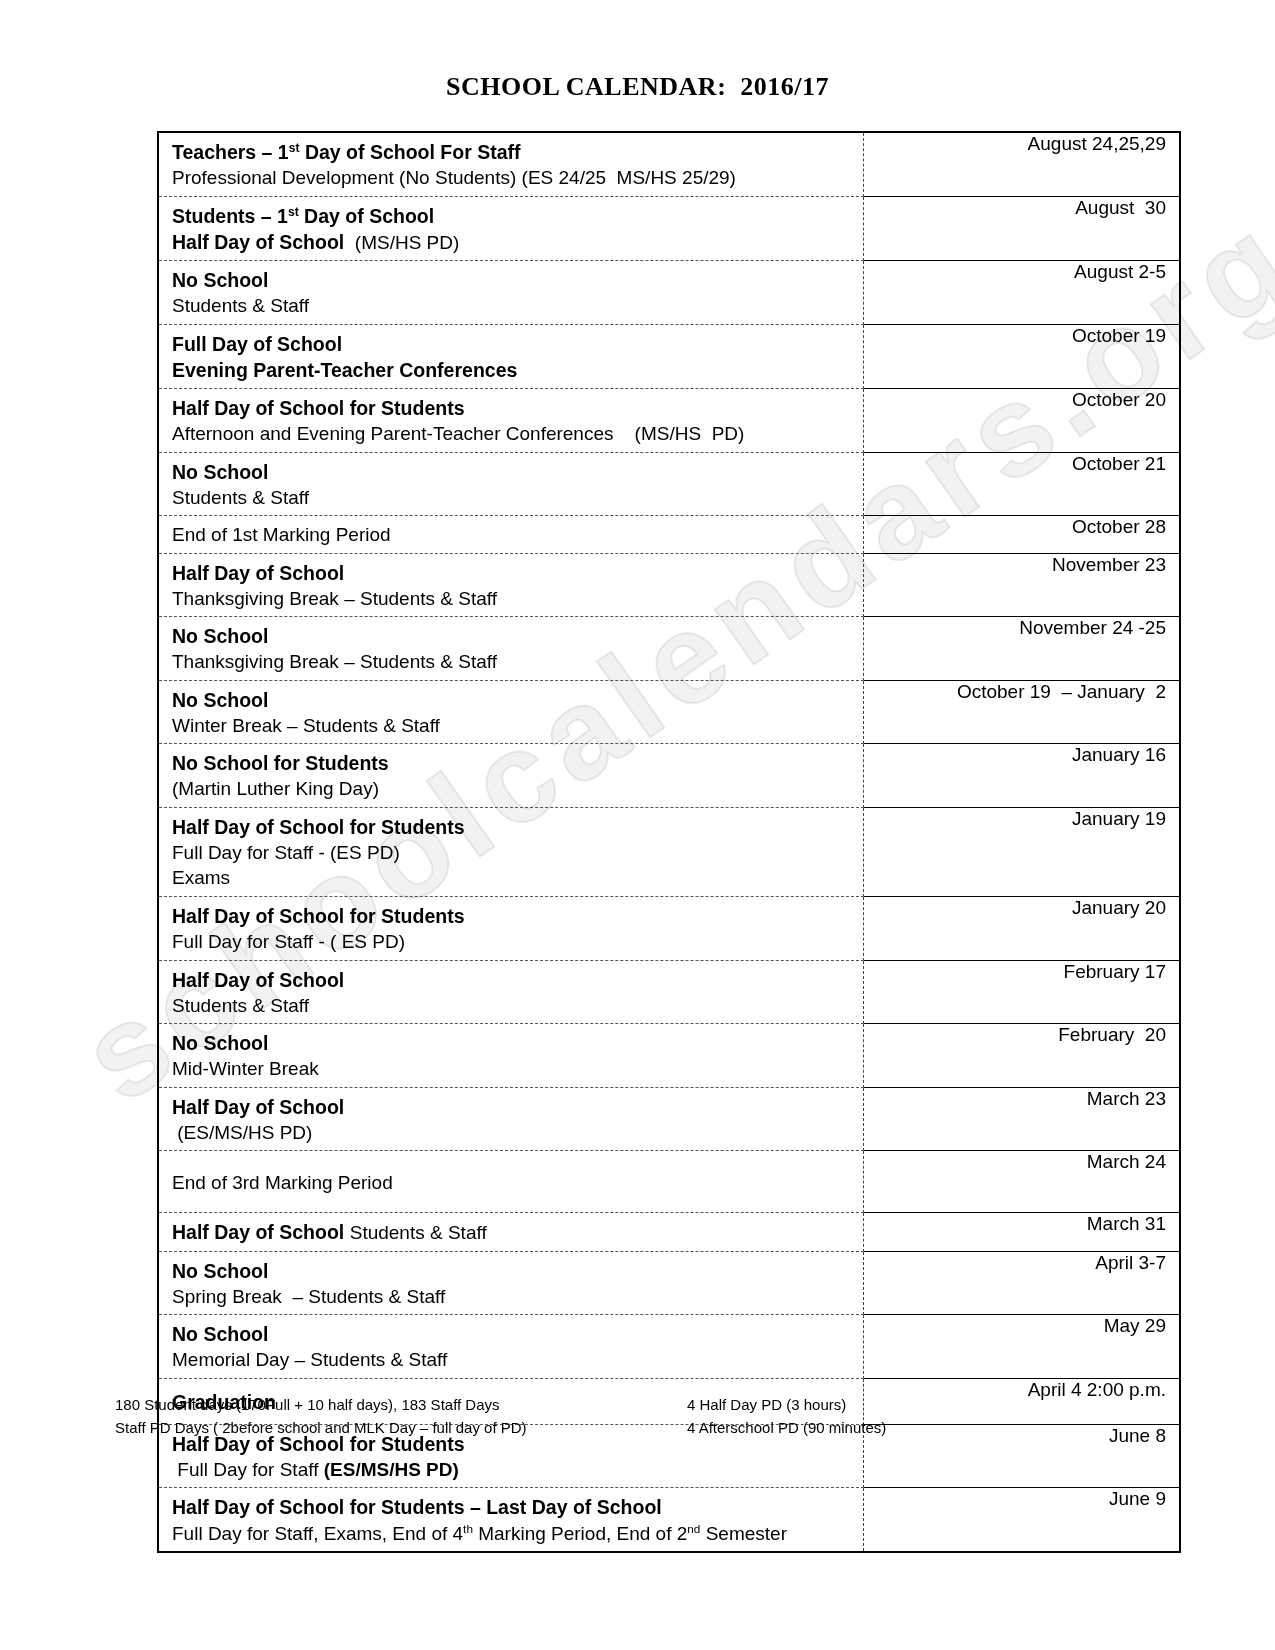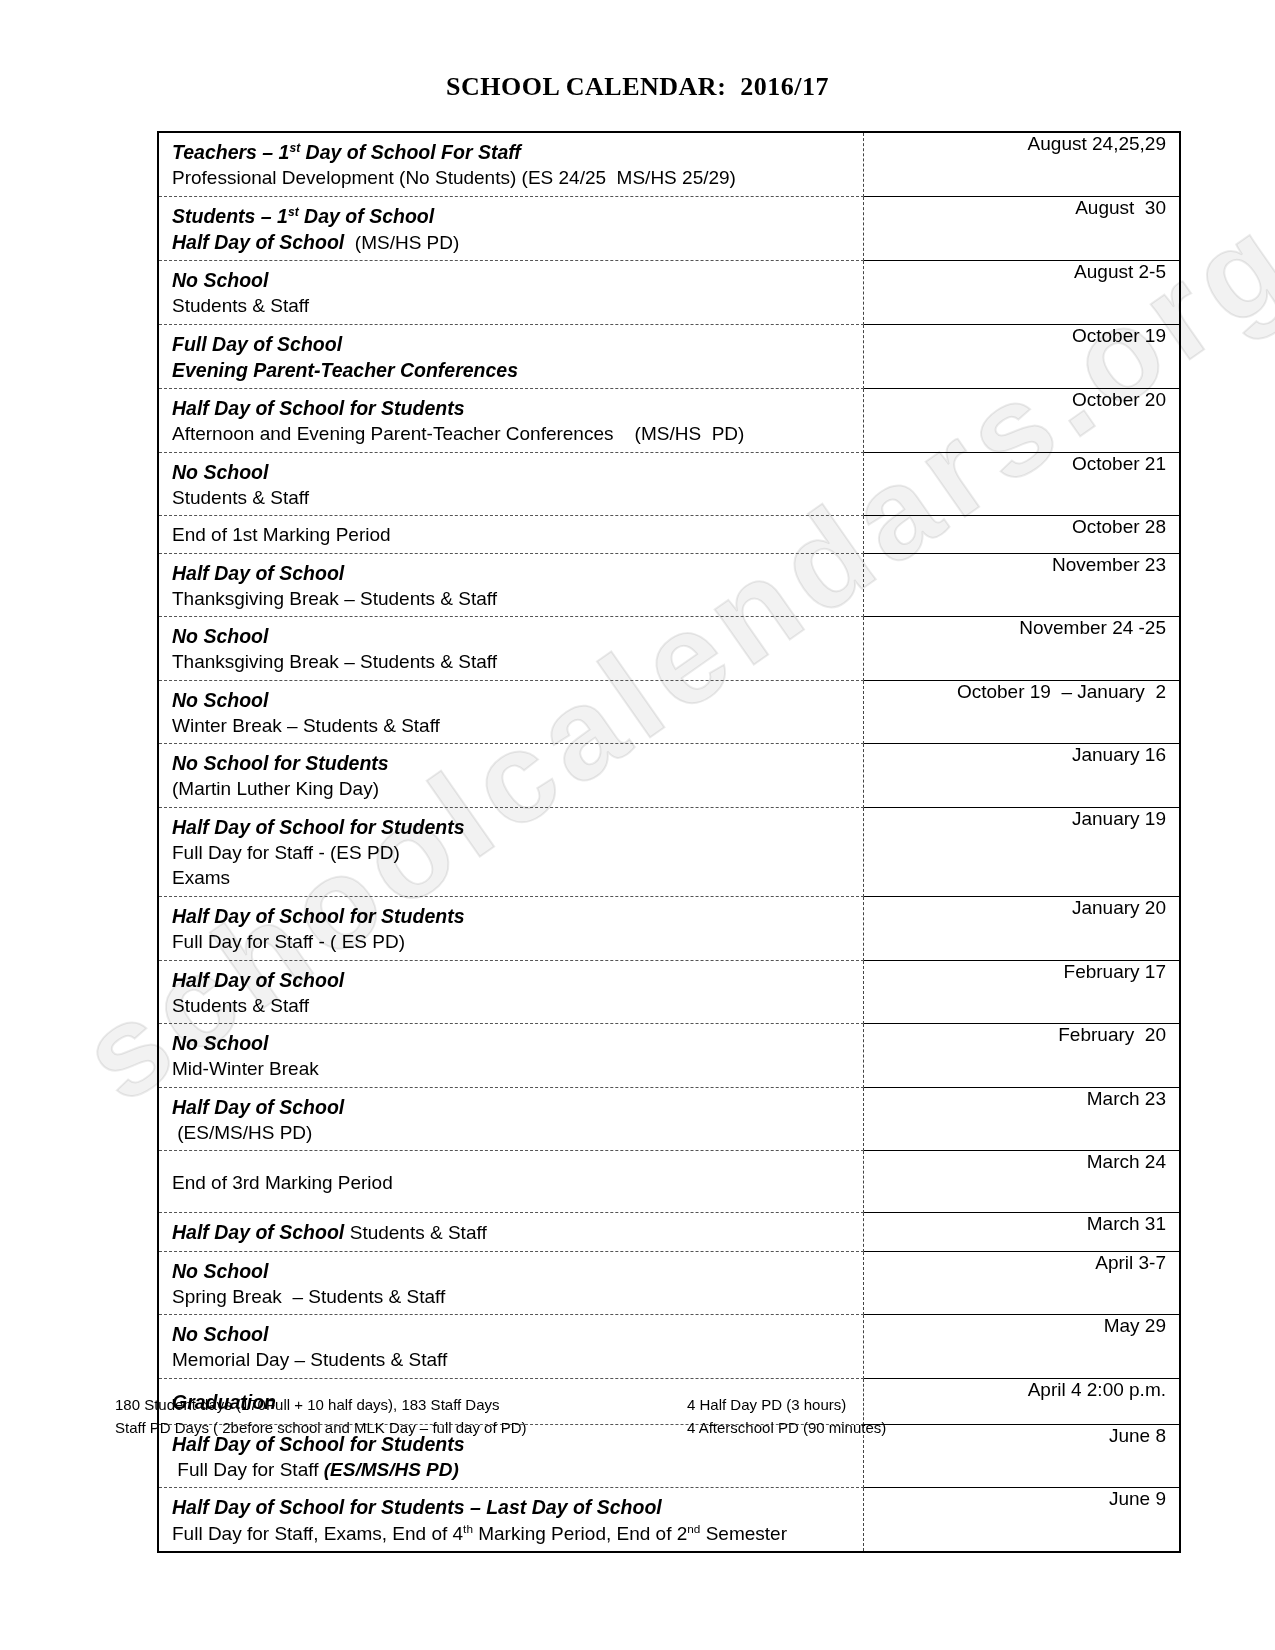--- a/index.html
+++ b/index.html
@@ -58,21 +58,21 @@
     border-bottom:1.6px solid #000;
     display:flex;align-items:flex-start;justify-content:flex-end;
     padding-right:13px;
     font-size:19px;
     white-space:pre-wrap;
   }
   .row:last-child .cell-left,
   .row:last-child .cell-right{border-bottom:none;}
   .line{line-height:1.34;}
   .seg{white-space:pre-wrap;}
-  .seg.b{font-weight:bold;font-style:italic;}
+  .seg.b{font-weight:bold;}
   .seg.lg{font-size:19.5px;}
   .seg.sm{font-size:19px;}
   sup{font-size:0.62em;line-height:0;vertical-align:super;}
   .footer{
     position:absolute;
     top:1393px;left:115px;width:1050px;
     display:flex;
     font-size:15px;
     line-height:1.55;
   }

